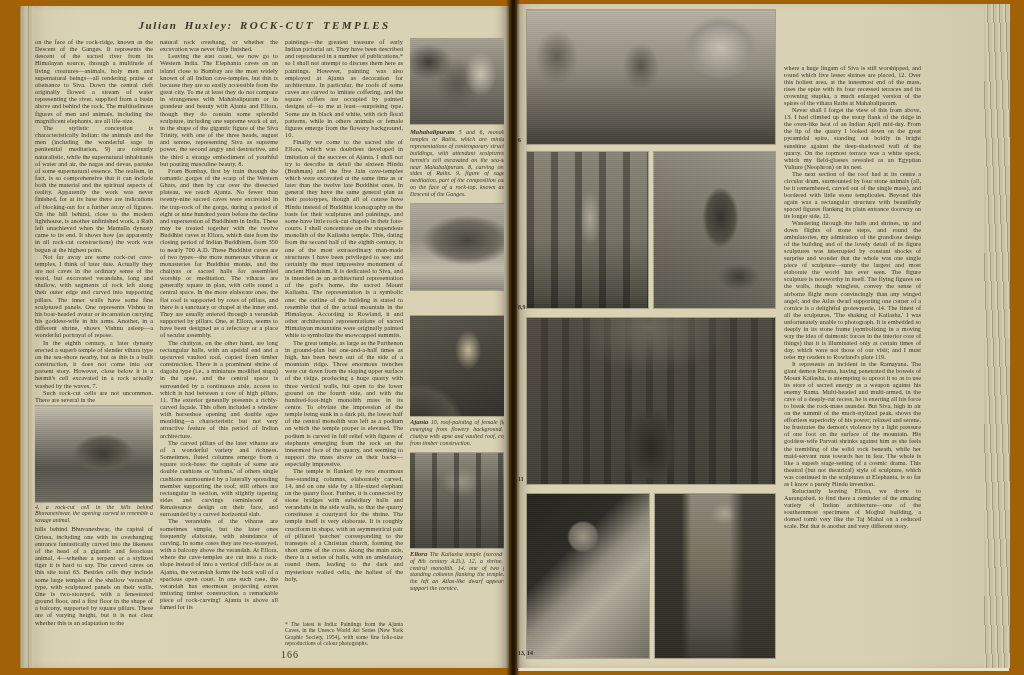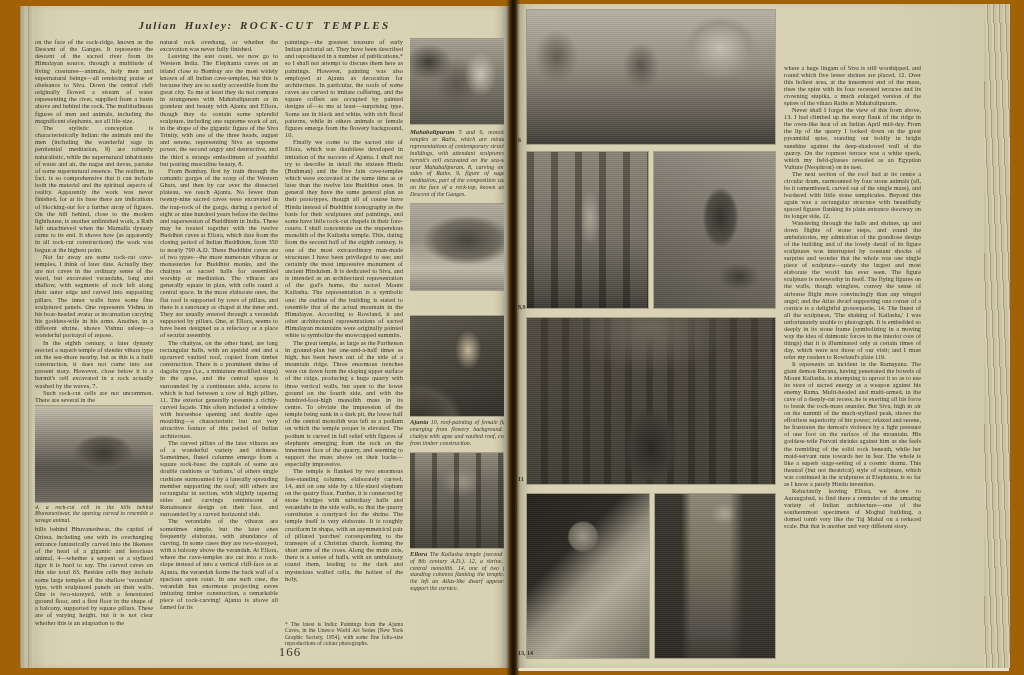--- a/index.html
+++ b/index.html
@@ -83,21 +83,21 @@
       radial-gradient(ellipse 20px 16px at 58% 12%,#aba593 0%,rgba(171,165,147,0) 70%),
       linear-gradient(180deg,#8d8879 0%,#77725f 40%,#55514a 80%,#3b382f 100%);}
   .gridnum{position:absolute;font-weight:bold;font-size:6px;color:#33302a;left:-9px;}
   .p4photo{height:96px;margin:3px 0 2px;background-image:
       radial-gradient(ellipse 40px 26px at 58% 50%,#3b382f 0%,#5f5b50 58%,rgba(95,91,80,0) 76%),
       linear-gradient(180deg,#c5bfae 0%,#8f8a7d 30%,#55524a 65%,#6e6a5f 100%);}
   .cap4{font-size:5.9px;line-height:6.5px;font-style:italic;text-indent:0;margin:0 0 2px;}
   .rtext{position:absolute;left:267px;top:60px;width:137px;height:586px;overflow:hidden;}
   .rtext p{font-size:6.3px;line-height:7.05px;}
   .pageno{position:absolute;bottom:8px;left:240px;width:60px;text-align:center;
-    font-size:13px;letter-spacing:1px;color:#3a362c;}
+    font-size:10px;letter-spacing:1px;color:#3a362c;}
   .gutter{position:absolute;left:506px;top:0;width:14px;height:675px;
     background:linear-gradient(90deg,rgba(0,0,0,0) 0,rgba(10,8,5,.85) 45%,rgba(10,8,5,.85) 60%,rgba(0,0,0,0) 100%);}
 </style>
 </head>
 <body>
 
 <div class="stage">
 
   <div class="page left">
     <div class="curl"></div>

